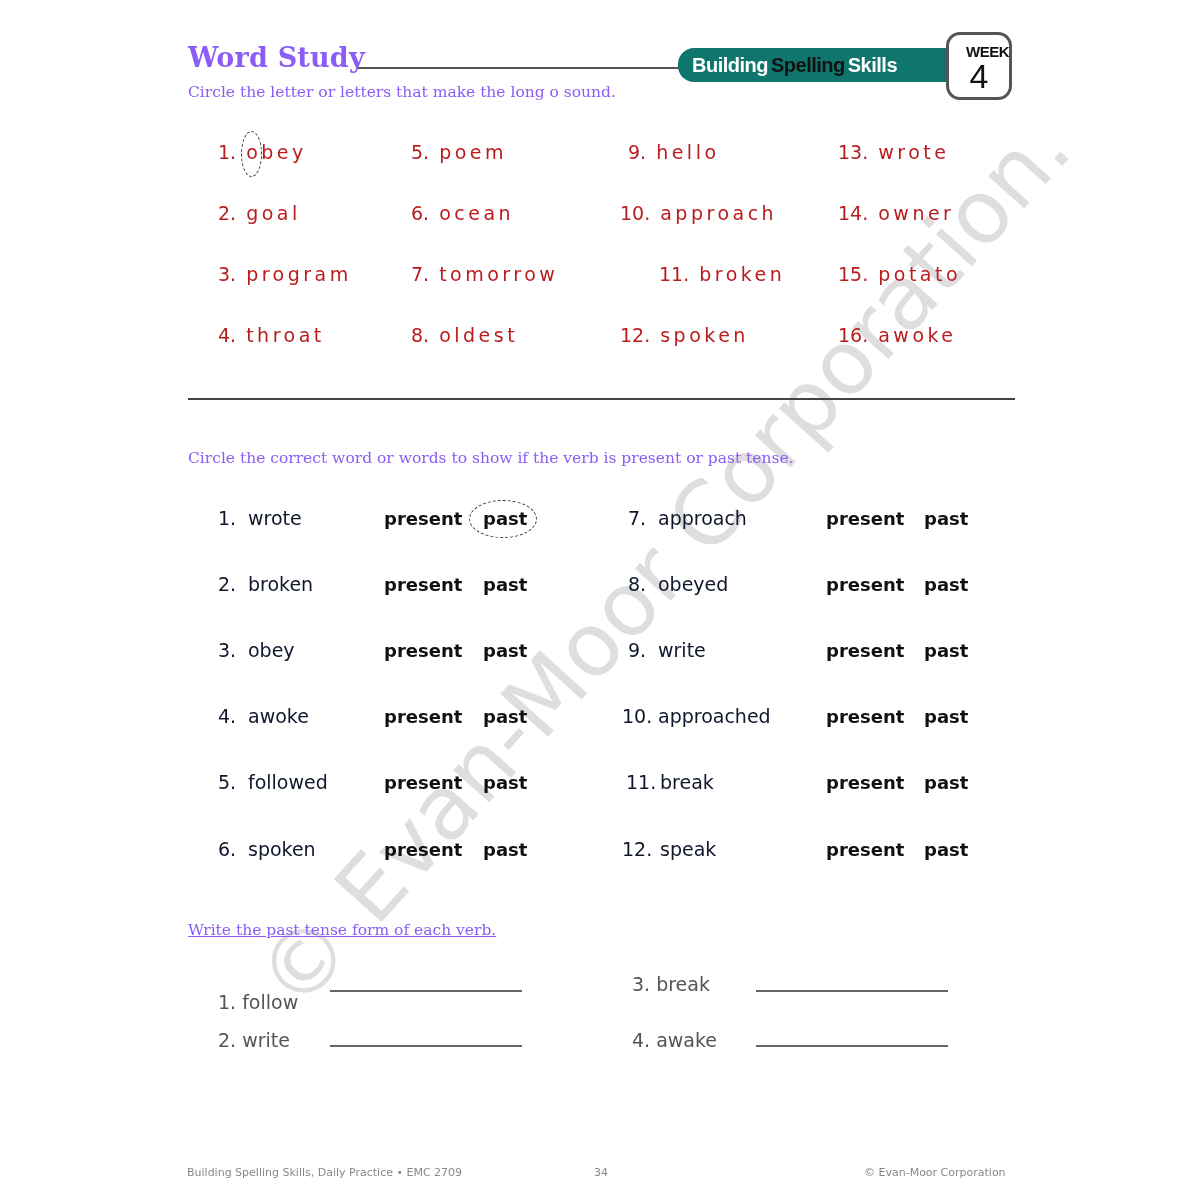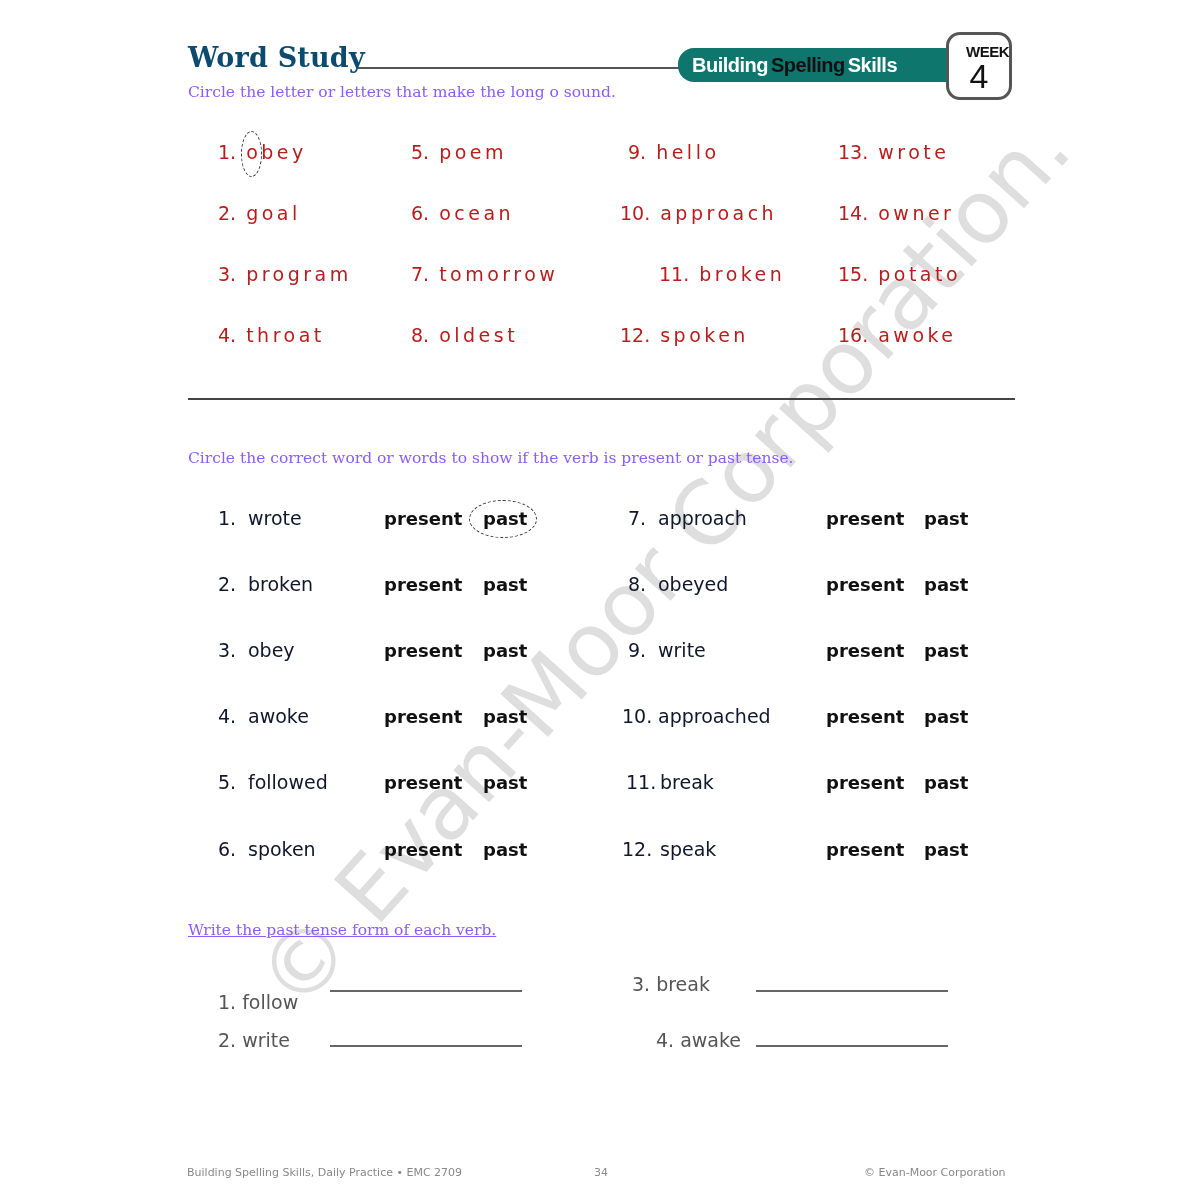--- a/index.html
+++ b/index.html
@@ -2,21 +2,21 @@
 <html><head>
 <meta charset="utf-8">
 <style>
   html, body { margin:0; padding:0; background:#ffffff; }
   body { width:1200px; height:1200px; position:relative; overflow:hidden;
          font-family:"DejaVu Sans", sans-serif; color:#333; }
   .page { position:absolute; left:0; top:0; width:1200px; height:1200px; }
 
   
   .title { position:absolute; left:188px; top:42px; font-family:"DejaVu Serif", serif;
-           font-weight:bold; font-size:27px; color:#0c4a6e; letter-spacing:0.2px; }
+           font-weight:bold; font-size:27px; color:#8b5cf6; letter-spacing:0.2px; }
   .title-rule { position:absolute; left:358px; top:67px; width:330px; height:2px; background:#555; }
   .banner { position:absolute; left:678px; top:48px; width:285px; height:34px; background:#0f766e;
             border-radius:16px 0 0 16px; display:flex; align-items:center; padding-left:14px;
             box-sizing:border-box; font-family:"Liberation Sans", sans-serif; font-weight:bold;
             font-size:20px; letter-spacing:-0.5px; }
   .banner .w1, .banner .w3 { color:#fff; }
   .banner .w2 { color:#111; margin:0 3px; }
   .week-badge { position:absolute; left:946px; top:32px; width:66px; height:68px; background:#fff;
                 border:3px solid #555; border-radius:14px; box-sizing:border-box; text-align:center;
                 font-family:"Liberation Sans", sans-serif; color:#111; }
@@ -138,19 +138,19 @@
   <div class="opt" style="left:924px; top:839px;">past</div>
 
   <div class="instr" style="left:188px; top:921px;text-decoration:underline;">Write the past tense form of each verb.</div>
 
   <div class="wverb" style="left:218px; top:973px;margin-top:18px;">1. follow</div>
   <div class="answer-line" style="left:330px; top:990px;"></div>
   <div class="wverb" style="left:218px; top:1029px;">2. write</div>
   <div class="answer-line" style="left:330px; top:1045px;"></div>
   <div class="wverb" style="left:632px; top:973px;">3. break</div>
   <div class="answer-line" style="left:756px; top:990px;"></div>
-  <div class="wverb" style="left:632px; top:1029px;margin-left:24px;">4. awake</div>
+  <div class="wverb" style="left:632px; top:1029px;">4. awake</div>
   <div class="answer-line" style="left:756px; top:1045px;"></div>
 
   <div class="footer" style="left:187px;">Building Spelling Skills, Daily Practice • EMC 2709</div>
   <div class="footer" style="left:594px;">34</div>
   <div class="footer" style="left:864px;">© Evan-Moor Corporation</div>
 </div>
 
 </body></html>

